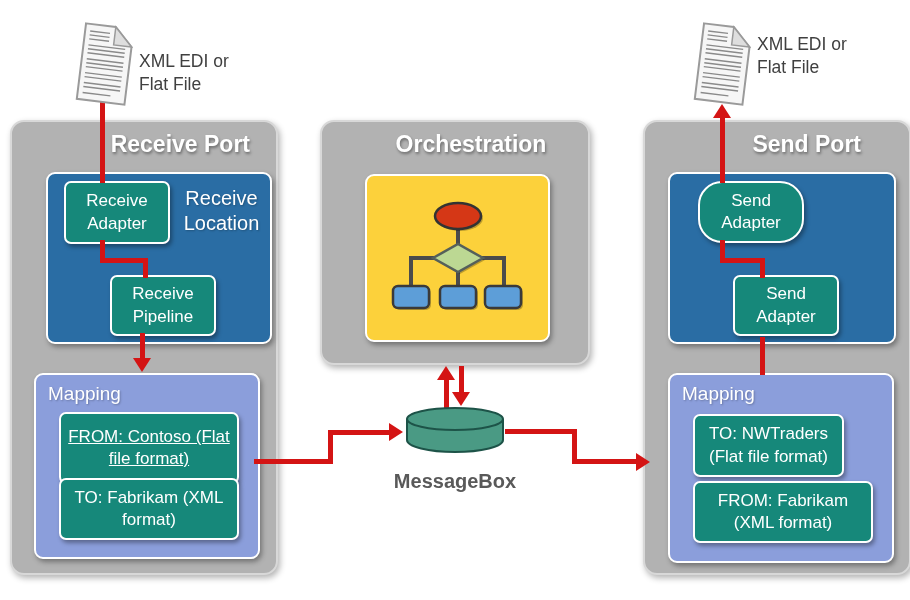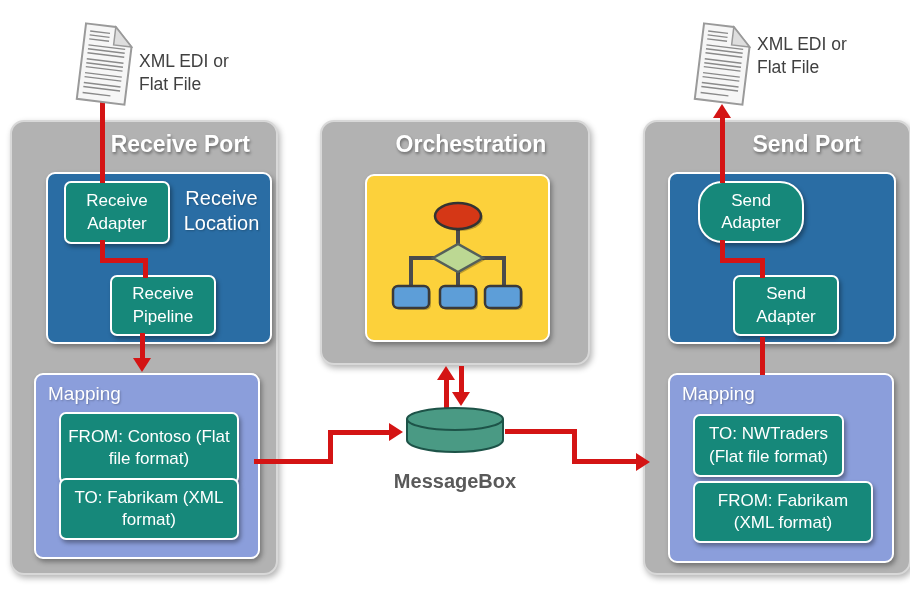--- a/index.html
+++ b/index.html
@@ -64,21 +64,21 @@
     <div class="container-title" style="top:9px;right:26px;">Receive Port</div>
 
     <div class="bluebox" style="left:34px;top:50px;width:226px;height:172px;">
       <div class="greenbox" style="left:16px;top:7px;width:106px;height:63px;">Receive Adapter</div>
       <div class="innerlabel" style="left:126px;top:12px;width:95px;">Receive Location</div>
       <div class="greenbox" style="left:62px;top:101px;width:106px;height:61px;">Receive Pipeline</div>
     </div>
 
     <div class="purplebox" style="left:22px;top:251px;width:226px;height:186px;">
       <div class="maplabel" style="left:12px;top:8px;">Mapping</div>
-      <div class="greenbox" style="left:23px;top:37px;width:180px;height:72px;">FROM: Contoso (Flat file format)</div>
+      <div class="greenbox" style="left:23px;top:37px;width:180px;height:72px;text-decoration:underline;">FROM: Contoso (Flat file format)</div>
       <div class="greenbox" style="left:23px;top:103px;width:180px;height:62px;">TO: Fabrikam (XML format)</div>
     </div>
   </div>
 
   <div class="container z1" style="left:320px;top:120px;width:270px;height:245px;">
     <div class="container-title" style="top:9px;left:0;width:100%;text-align:center;margin-left:16px;">Orchestration</div>
     <div class="yellowbox" style="left:43px;top:52px;width:185px;height:168px;">
       <svg width="183" height="164" viewBox="0 0 183 164">
         <g stroke="#4b4b4b" stroke-width="4" fill="none">
           <line x1="91" y1="51" x2="91" y2="70"></line>

